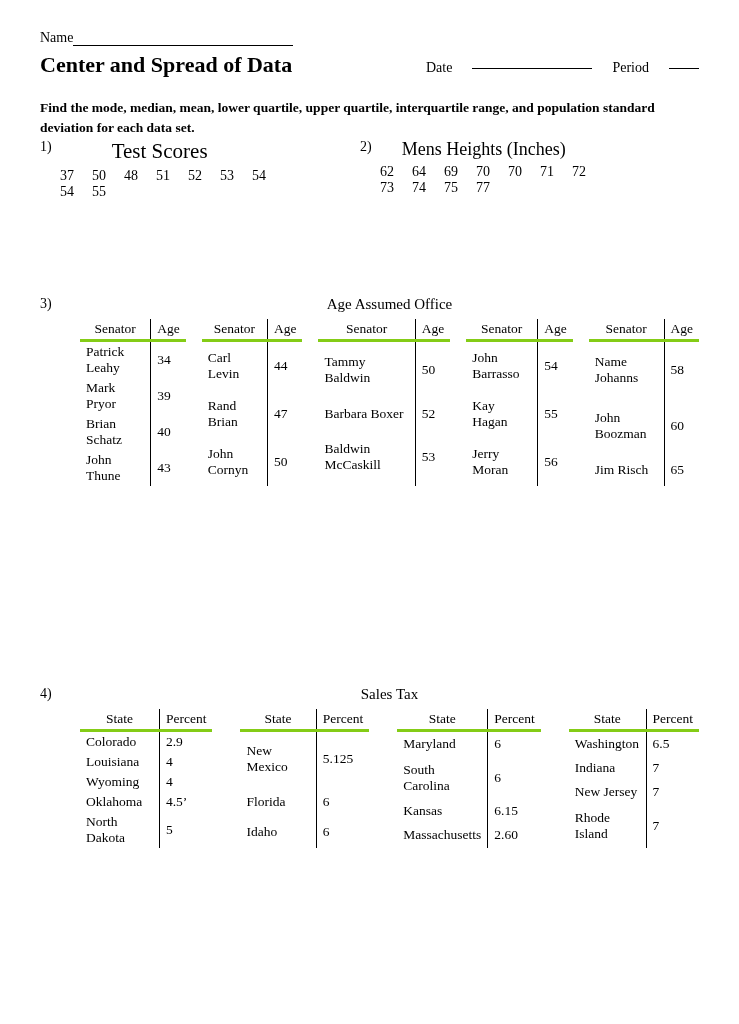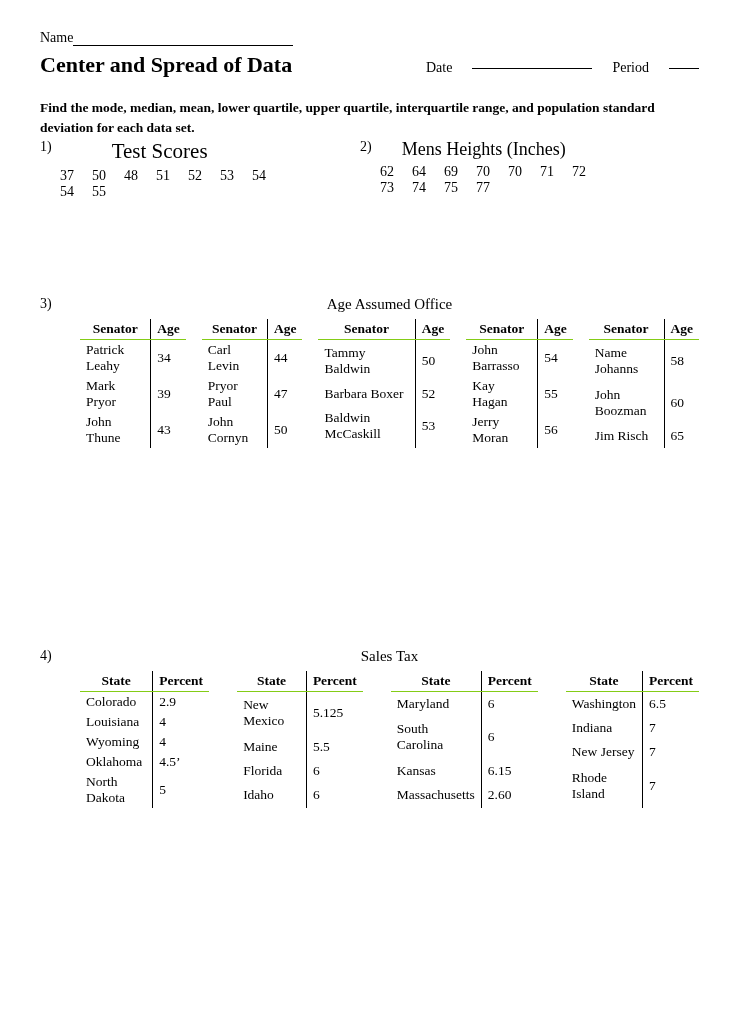--- a/index.html
+++ b/index.html
@@ -51,22 +51,22 @@
 
     
     table {
       border-collapse: collapse;
       font-size: 13.5px;
     }
     table th, table td {
       padding: 2px 6px;
     }
     .header-row-table th {
-      font-weight: bold;
-      border-bottom: 1px solid #84cc16;
+      font-weight: normal;
+      border-bottom: 3px solid #84cc16;
     }
     .col-sep {
       border-left: 1px solid #000;
     }
     .section3 {
       margin-bottom: 40px;
     }
     .section4 {
       margin-bottom: 20px;
     }
@@ -165,40 +165,44 @@
           <tbody>
             <tr>
                 <td>Patrick Leahy</td>
                 <td class="col-sep">34</td>
               </tr>
             <tr>
                 <td>Mark Pryor</td>
                 <td class="col-sep">39</td>
               </tr>
             <tr>
+                <td>Brian Schatz</td>
+                <td class="col-sep">40</td>
+              </tr>
+            <tr>
                 <td>John Thune</td>
                 <td class="col-sep">43</td>
               </tr>
           </tbody>
         </table>
 
         <table style="margin-left:16px;">
           <thead>
             <tr class="header-row-table">
               <th>Senator</th>
               <th class="col-sep">Age</th>
             </tr>
           </thead>
           <tbody>
             <tr>
                 <td>Carl Levin</td>
                 <td class="col-sep">44</td>
               </tr>
             <tr>
-                <td>Pryor Paul</td>
+                <td>Rand Brian</td>
                 <td class="col-sep">47</td>
               </tr>
             <tr>
                 <td>John Cornyn</td>
                 <td class="col-sep">50</td>
               </tr>
           </tbody>
         </table>
 
         <table style="margin-left:16px;">
@@ -321,24 +325,20 @@
               <th>State</th>
               <th class="col-sep">Percent</th>
             </tr>
           </thead>
           <tbody>
             <tr>
                 <td>New Mexico</td>
                 <td class="col-sep">5.125</td>
               </tr>
             <tr>
-                <td>Maine</td>
-                <td class="col-sep">5.5</td>
-              </tr>
-            <tr>
                 <td>Florida</td>
                 <td class="col-sep">6</td>
               </tr>
             <tr>
                 <td>Idaho</td>
                 <td class="col-sep">6</td>
               </tr>
           </tbody>
         </table>
 

